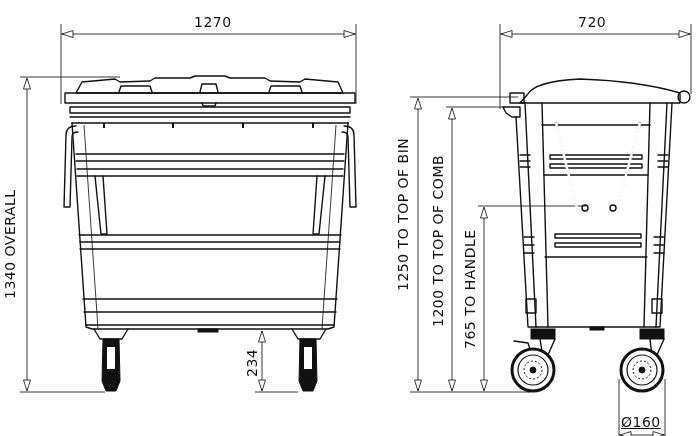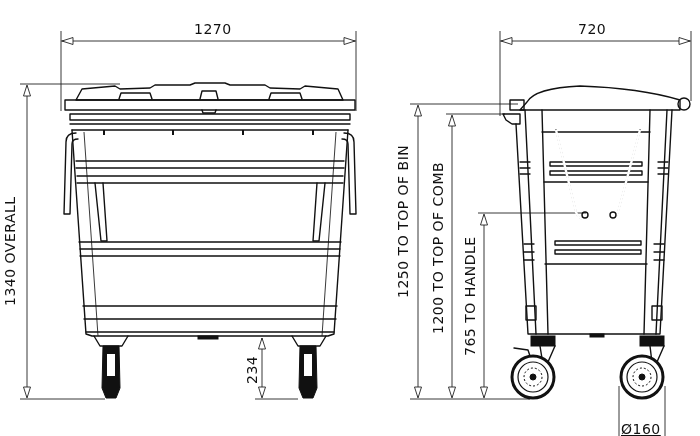--- a/index.html
+++ b/index.html
@@ -1,18 +1,18 @@
 <!DOCTYPE html>
 <html><head>
 <meta charset="utf-8">
 <style>
   html, body { margin: 0; padding: 0; background: #ffffff; }
   body { width: 700px; height: 436px; overflow: hidden; position: relative;
          font-family: "DejaVu Sans", sans-serif; }
-  #stage { position: absolute; left: 0; top: 16px; width: 700px; height: 304px; }
+  #stage { position: absolute; left: 0; top: 9px; width: 700px; height: 304px; }
   svg { position: absolute; left: 0; top: 0; }
   .ln { stroke: #111; fill: none; stroke-width: 1.4; stroke-linejoin: round; stroke-linecap: round; }
   .thin { stroke: #222; fill: none; stroke-width: 0.9; }
   .dim { stroke: #222; fill: none; stroke-width: 0.9; }
   .arrow { fill: #fff; stroke: #222; stroke-width: 0.9; }
   .blk { fill: #111; stroke: #111; }
   .lbl { position: absolute; color: #111; font-size: 14px; letter-spacing: 0.5px; white-space: nowrap;
          font-family: "DejaVu Sans", sans-serif; }
   .vert { transform-origin: left top; transform: rotate(-90deg); }
 </style>

